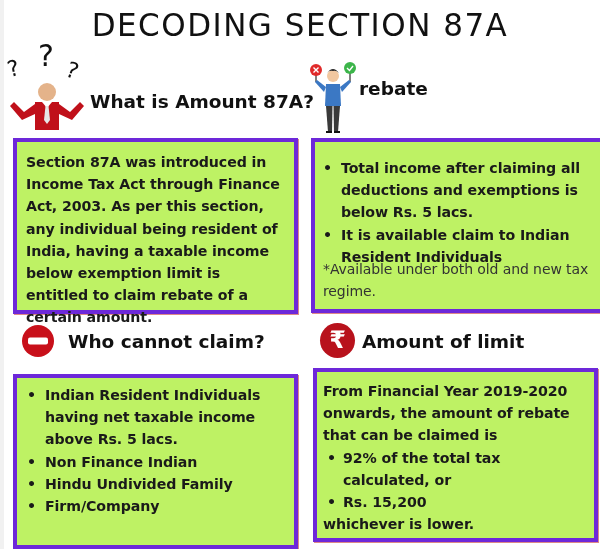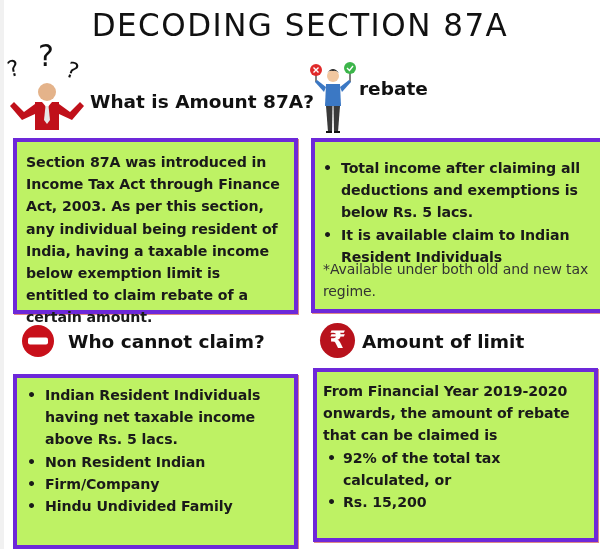--- a/index.html
+++ b/index.html
@@ -131,25 +131,26 @@
 <div class="section-heading" style="left:68px; top:329px;">Who cannot claim?</div>
 
 <div class="icon" style="left:320px; top:323px; width:35px; height:35px; border-radius:50%; background:#b8121c; color:#fff; font-weight:bold; font-size:24px; line-height:35px; text-align:center; font-family:'DejaVu Sans', sans-serif;">
   <span>₹</span>
 </div>
 <div class="section-heading" style="left:362px; top:329px;">Amount of limit</div>
 
 <div class="box" style="left:13px; top:368px; width:285px; height:175px; padding:6px 6px 8px 6px;margin-top:6px;">
   <ul>
     <li>Indian Resident Individuals having net taxable income above Rs. 5 lacs.</li>
-    <li>Non Resident Indian</li>
+    <li>Non Finance Indian</li>
+    <li>Hindu Undivided Family</li>
     <li>Firm/Company</li>
-    <li>Hindu Undivided Family</li>
   </ul>
 </div>
 
 <div class="box" style="left:313px; top:368px; width:285px; height:174px; padding:8px 4px 8px 6px;">
   <p>From Financial Year 2019-2020 onwards, the amount of rebate that can be claimed is</p>
   <ul>
     <li style="padding-left:20px;">92% of the total tax calculated, or</li>
     <li style="padding-left:20px;">Rs. 15,200</li>
   </ul>
+  <p>whichever is lower.</p>
 </div>
 
 </body></html>

